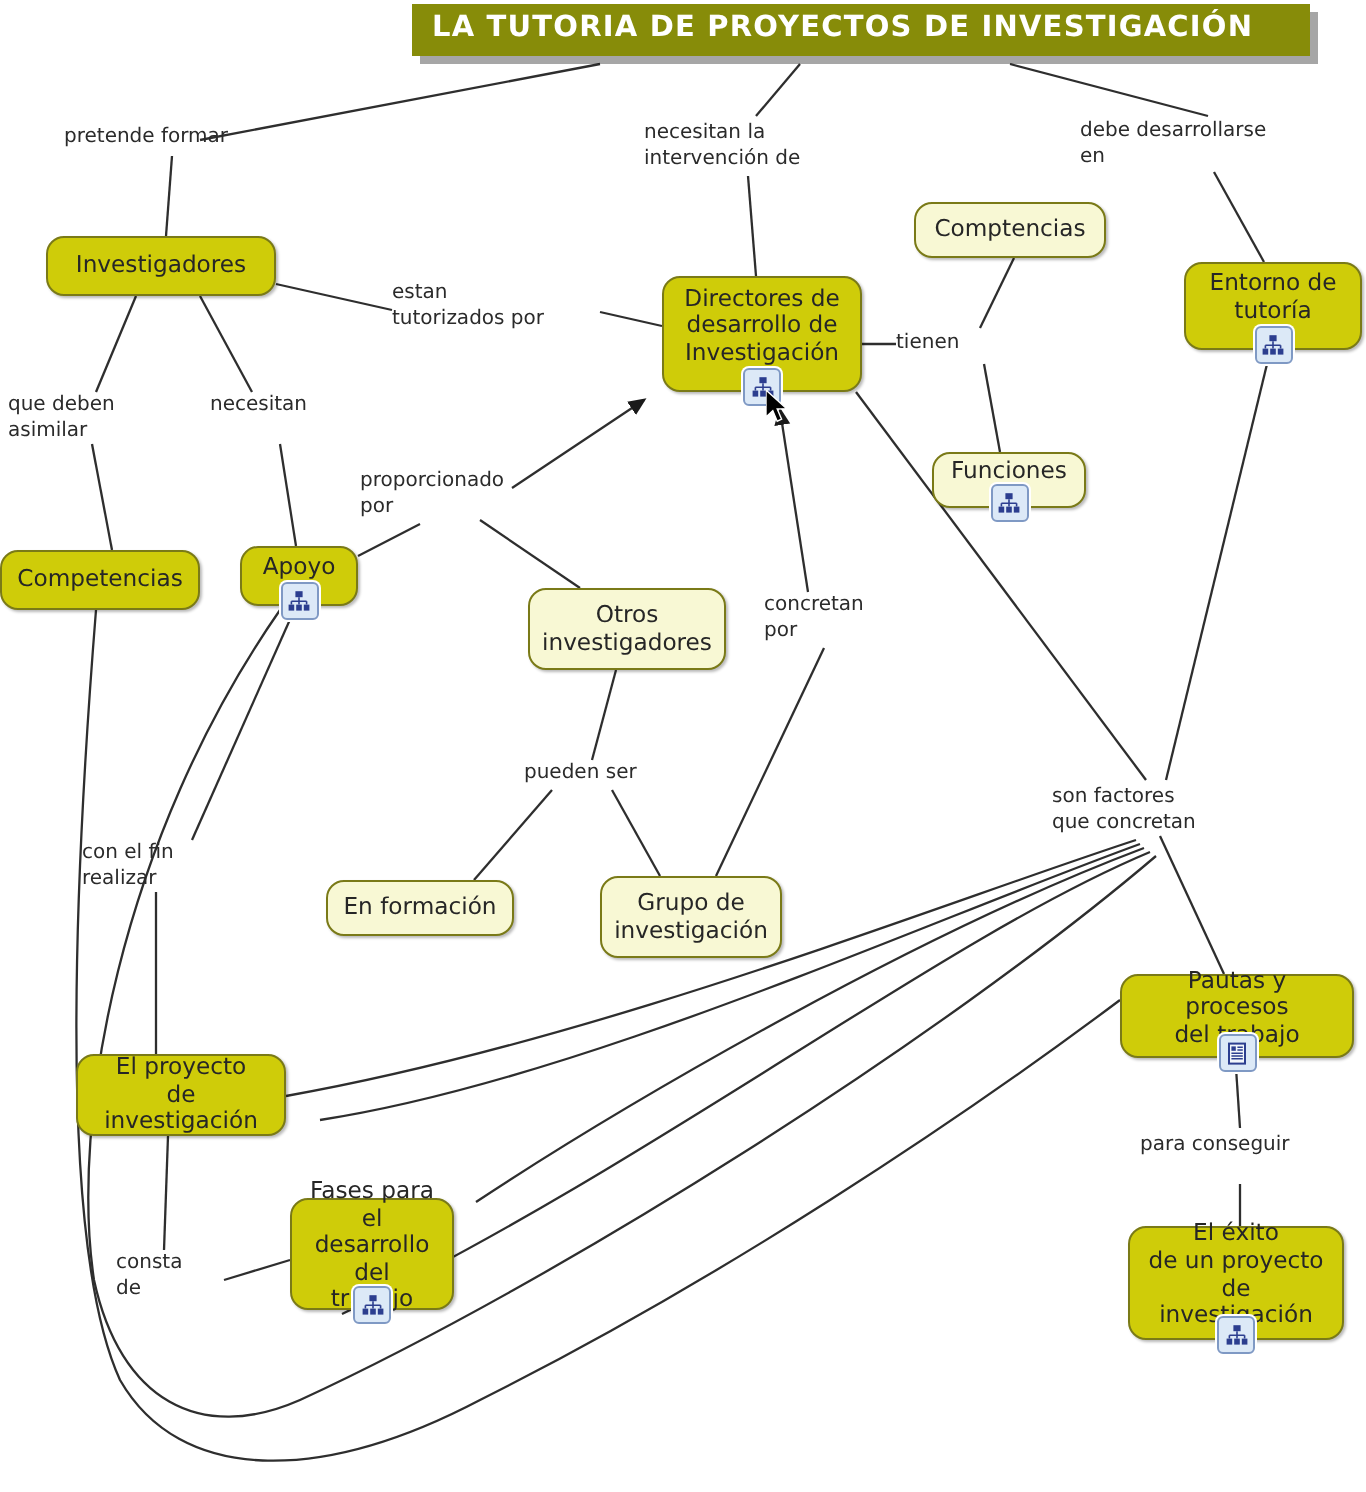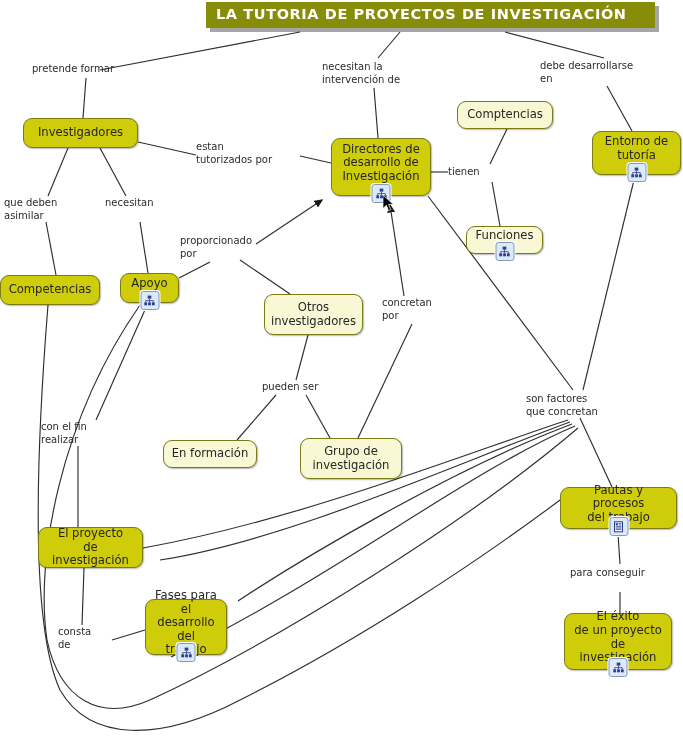--- a/index.html
+++ b/index.html
@@ -222,21 +222,21 @@
 
   <div class="node pale" style="left:264px;top:294px;width:99px;height:41px;">
     <span class="label">Otros
 investigadores</span>
   </div>
 
   <div class="node pale" style="left:163px;top:440px;width:94px;height:28px;">
     <span class="label">En formación</span>
   </div>
 
-  <div class="node pale" style="left:300px;top:438px;width:102px;height:41px;">
+  <div class="node pale" style="left:300px;top:438px;width:91px;height:41px;">
     <span class="label">Grupo de
 investigación</span>
   </div>
 
   <div class="node dark" style="left:38px;top:527px;width:105px;height:41px;">
     <span class="label">El proyecto
 de investigación</span>
   </div>
 
   <div class="node dark has-icon" style="left:145px;top:599px;width:82px;height:56px;">

